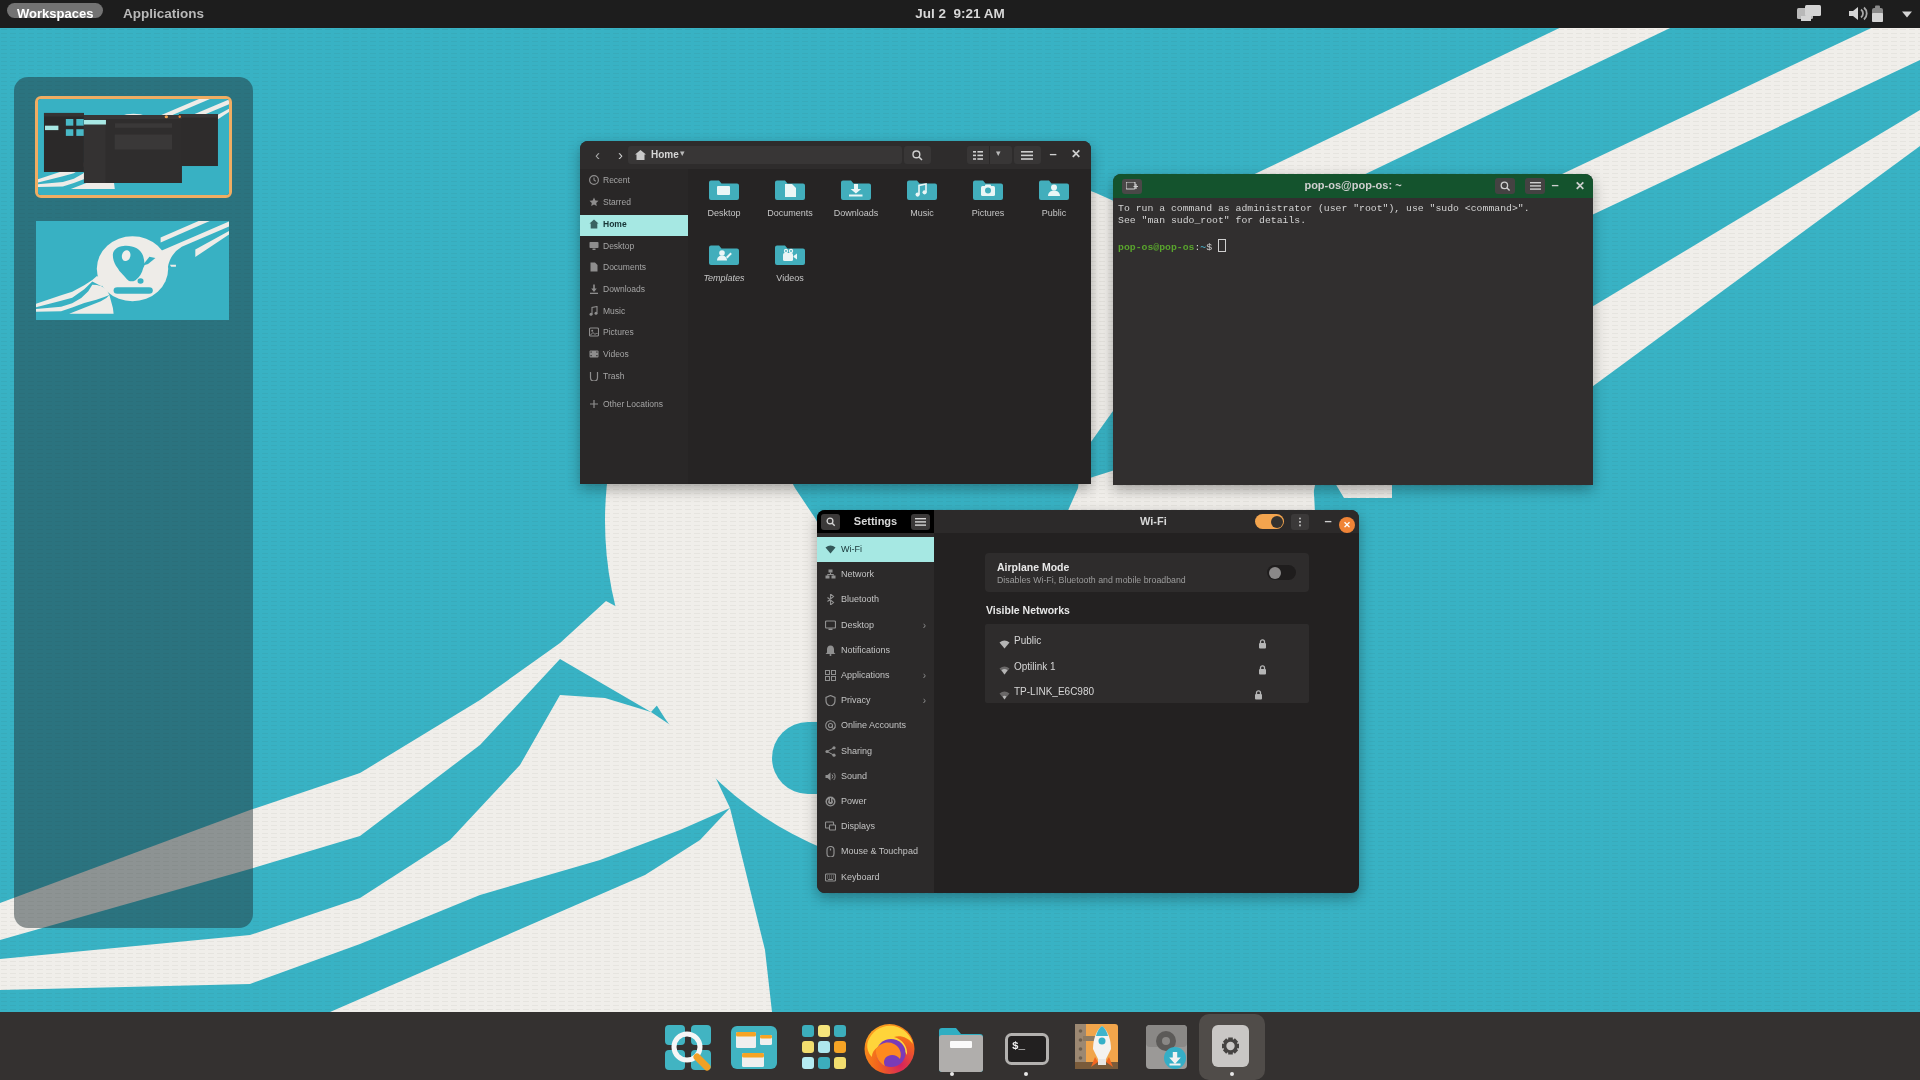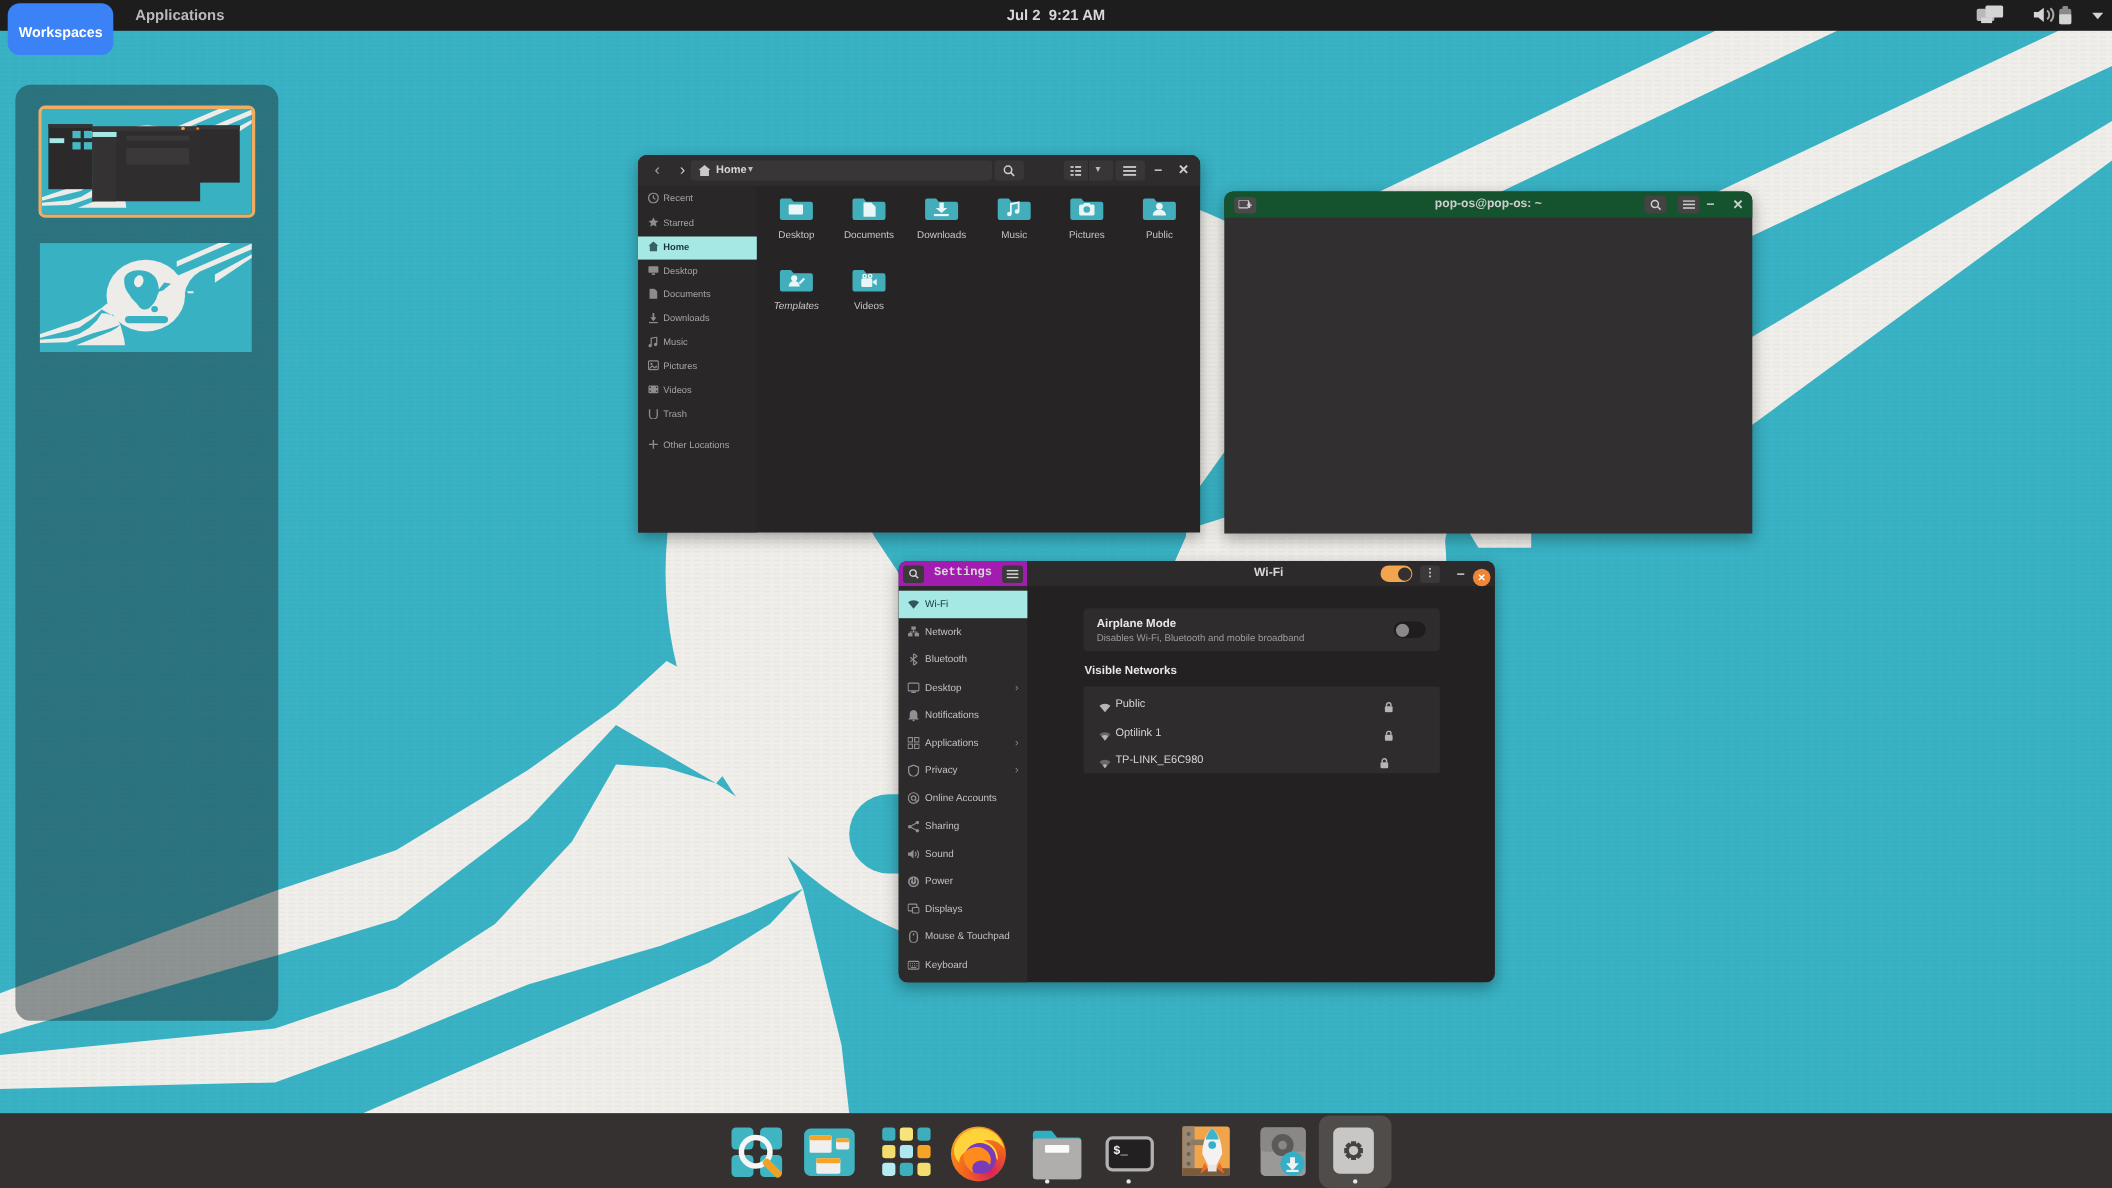--- a/index.html
+++ b/index.html
@@ -1,22 +1,22 @@
 <!DOCTYPE html>
 <html><head>
 <meta charset="utf-8">
 <style>
   html,body{margin:0;padding:0;width:1920px;height:1080px;overflow:hidden;background:#38b2c4;
     font-family:"Liberation Sans",sans-serif;}
   .abs{position:absolute;}
   #wall{position:absolute;left:0;top:0;z-index:0;}
   
   #topbar{position:absolute;left:0;top:0;width:1920px;height:28px;background:#1d1d1d;z-index:40;}
-  #wspill{position:absolute;left:7px;top:3px;height:15px;line-height:21px;padding:16px 10px;
-    background:#3b82f6;border-radius:11px;color:#fff;font-weight:bold;font-size:13px;}
+  #wspill{position:absolute;left:7px;top:3px;height:15px;line-height:21px;padding:0 10px;
+    background:#737373;border-radius:11px;color:#fff;font-weight:bold;font-size:13px;}
   #appsbtn{position:absolute;left:123px;top:3px;height:21px;line-height:21px;color:#b9b9b9;
     font-weight:bold;font-size:13.5px;}
   #clock{position:absolute;left:860px;width:200px;top:0;height:36px;line-height:28px;text-align:center;
     color:#d8d8d8;font-weight:bold;font-size:13.5px;}
   
   #wspanel{position:absolute;left:14px;top:77px;width:239px;height:851px;background:rgba(30,44,48,0.47);
     border-radius:14px;z-index:10;}
   #thumb1{position:absolute;left:35px;top:96px;width:197px;height:102px;border:3px solid #f0ad62;
     border-radius:6px;box-sizing:border-box;overflow:hidden;z-index:11;}
   #thumb2{position:absolute;left:36px;top:221px;width:193px;height:99px;overflow:hidden;z-index:11;}
@@ -29,21 +29,21 @@
   .srow{position:absolute;left:0;width:108px;height:21px;color:#a5a5a5;font-size:8.5px;}
   .srow .lab{position:absolute;left:23px;top:4px;}
   .srow svg{position:absolute;left:9px;top:4px;opacity:.75;}
   
   #term{left:1113px;top:174px;width:480px;height:311px;background:#312f2f;border-radius:8px 8px 0 0;z-index:20;}
   #term .hdr{position:absolute;left:0;top:0;right:0;height:24px;background:#14532d;border-radius:8px 8px 0 0;}
   #term .body{position:absolute;left:2px;top:24px;right:8px;bottom:2px;
     font-family:"Liberation Mono",monospace;font-size:9.8px;color:#d4d4d4;}
   
   #settings{left:817px;top:510px;width:542px;height:383px;background:#232121;border-radius:8px;z-index:22;}
-  #settings .hdrL{position:absolute;left:0;top:0;width:117px;height:23px;background:#a21caf;border-radius:8px 0 0 0;font-family:Liberation Mono, monospace;}
+  #settings .hdrL{position:absolute;left:0;top:0;width:117px;height:23px;background:#000000;border-radius:8px 0 0 0;}
   #settings .hdrR{position:absolute;left:117px;top:0;right:0;height:23px;background:#2c2a2a;border-radius:0 8px 0 0;}
   #settings .side{position:absolute;left:0;top:23px;width:117px;bottom:0;background:#2c2a2a;border-radius:0 0 0 8px;}
   .strow{position:absolute;left:0;width:117px;height:25px;color:#c3c3c3;font-size:9px;}
   .strow .lab{position:absolute;left:24px;top:7px;}
   .strow svg{position:absolute;left:8px;top:7px;opacity:.8;}
   .chev{position:absolute;right:8px;top:7px;color:#8a8a8a;font-size:10px;}
   
   #dock{position:absolute;left:0;top:1012px;width:1920px;height:68px;background:#343130;z-index:30;}
 </style>
 </head>
@@ -326,20 +326,25 @@
     <div class="abs" style="left:412px;top:4px;width:20px;height:16px;background:#444242;border-radius:3px;">
       <svg class="abs" style="left:5px;top:4px" width="11" height="8" viewBox="0 0 11 8">
           <rect width="11" height="1.4" y="0" fill="#cfcfcf"></rect>
           <rect width="11" height="1.4" y="3.2" fill="#cfcfcf"></rect>
           <rect width="11" height="1.4" y="6.4" fill="#cfcfcf"></rect>
         </svg>
     </div>
     <div class="abs" style="left:432px;top:1px;width:20px;height:22px;color:#cfcfcf;font-size:13px;text-align:center;line-height:20px;font-weight:bold;">–</div>
     <div class="abs" style="left:457px;top:1px;width:20px;height:22px;color:#cfcfcf;font-size:12px;text-align:center;line-height:22px;font-weight:bold;">✕</div>
   </div>
+  <div class="body">
+    <div style="position:absolute;left:3px;top:5px;line-height:12.2px;white-space:pre;">To run a command as administrator (user "root"), use "sudo &lt;command&gt;".
+See "man sudo_root" for details.</div>
+    <div style="position:absolute;left:3px;top:41px;line-height:12.2px;white-space:pre;"><span style="color:#59a52d;font-weight:bold;">pop-os@pop-os</span>:<span style="color:#47a8c0;font-weight:bold;">~</span>$ <span style="display:inline-block;width:6.5px;height:11px;border:1px solid #cfcfcf;vertical-align:-2px;"></span></div>
+  </div>
 </div>
 <div class="win" id="settings">
   <div class="hdrL">
     <div class="abs" style="left:4px;top:4px;width:19px;height:16px;background:#3b3939;border-radius:3px;">
       <svg class="abs" style="left:5px;top:3px" width="10" height="10" viewBox="0 0 11 11">
           <circle cx="4.4" cy="4.4" r="3.2" fill="none" stroke="#d6d6d6" stroke-width="1.4"></circle>
           <path d="M6.8 6.8l2.8 2.8" stroke="#d6d6d6" stroke-width="1.5"></path>
         </svg>
     </div>
     <div class="abs" style="left:0;right:0;top:5px;text-align:center;font-size:11px;font-weight:bold;color:#d8d8d8;">Settings</div>

